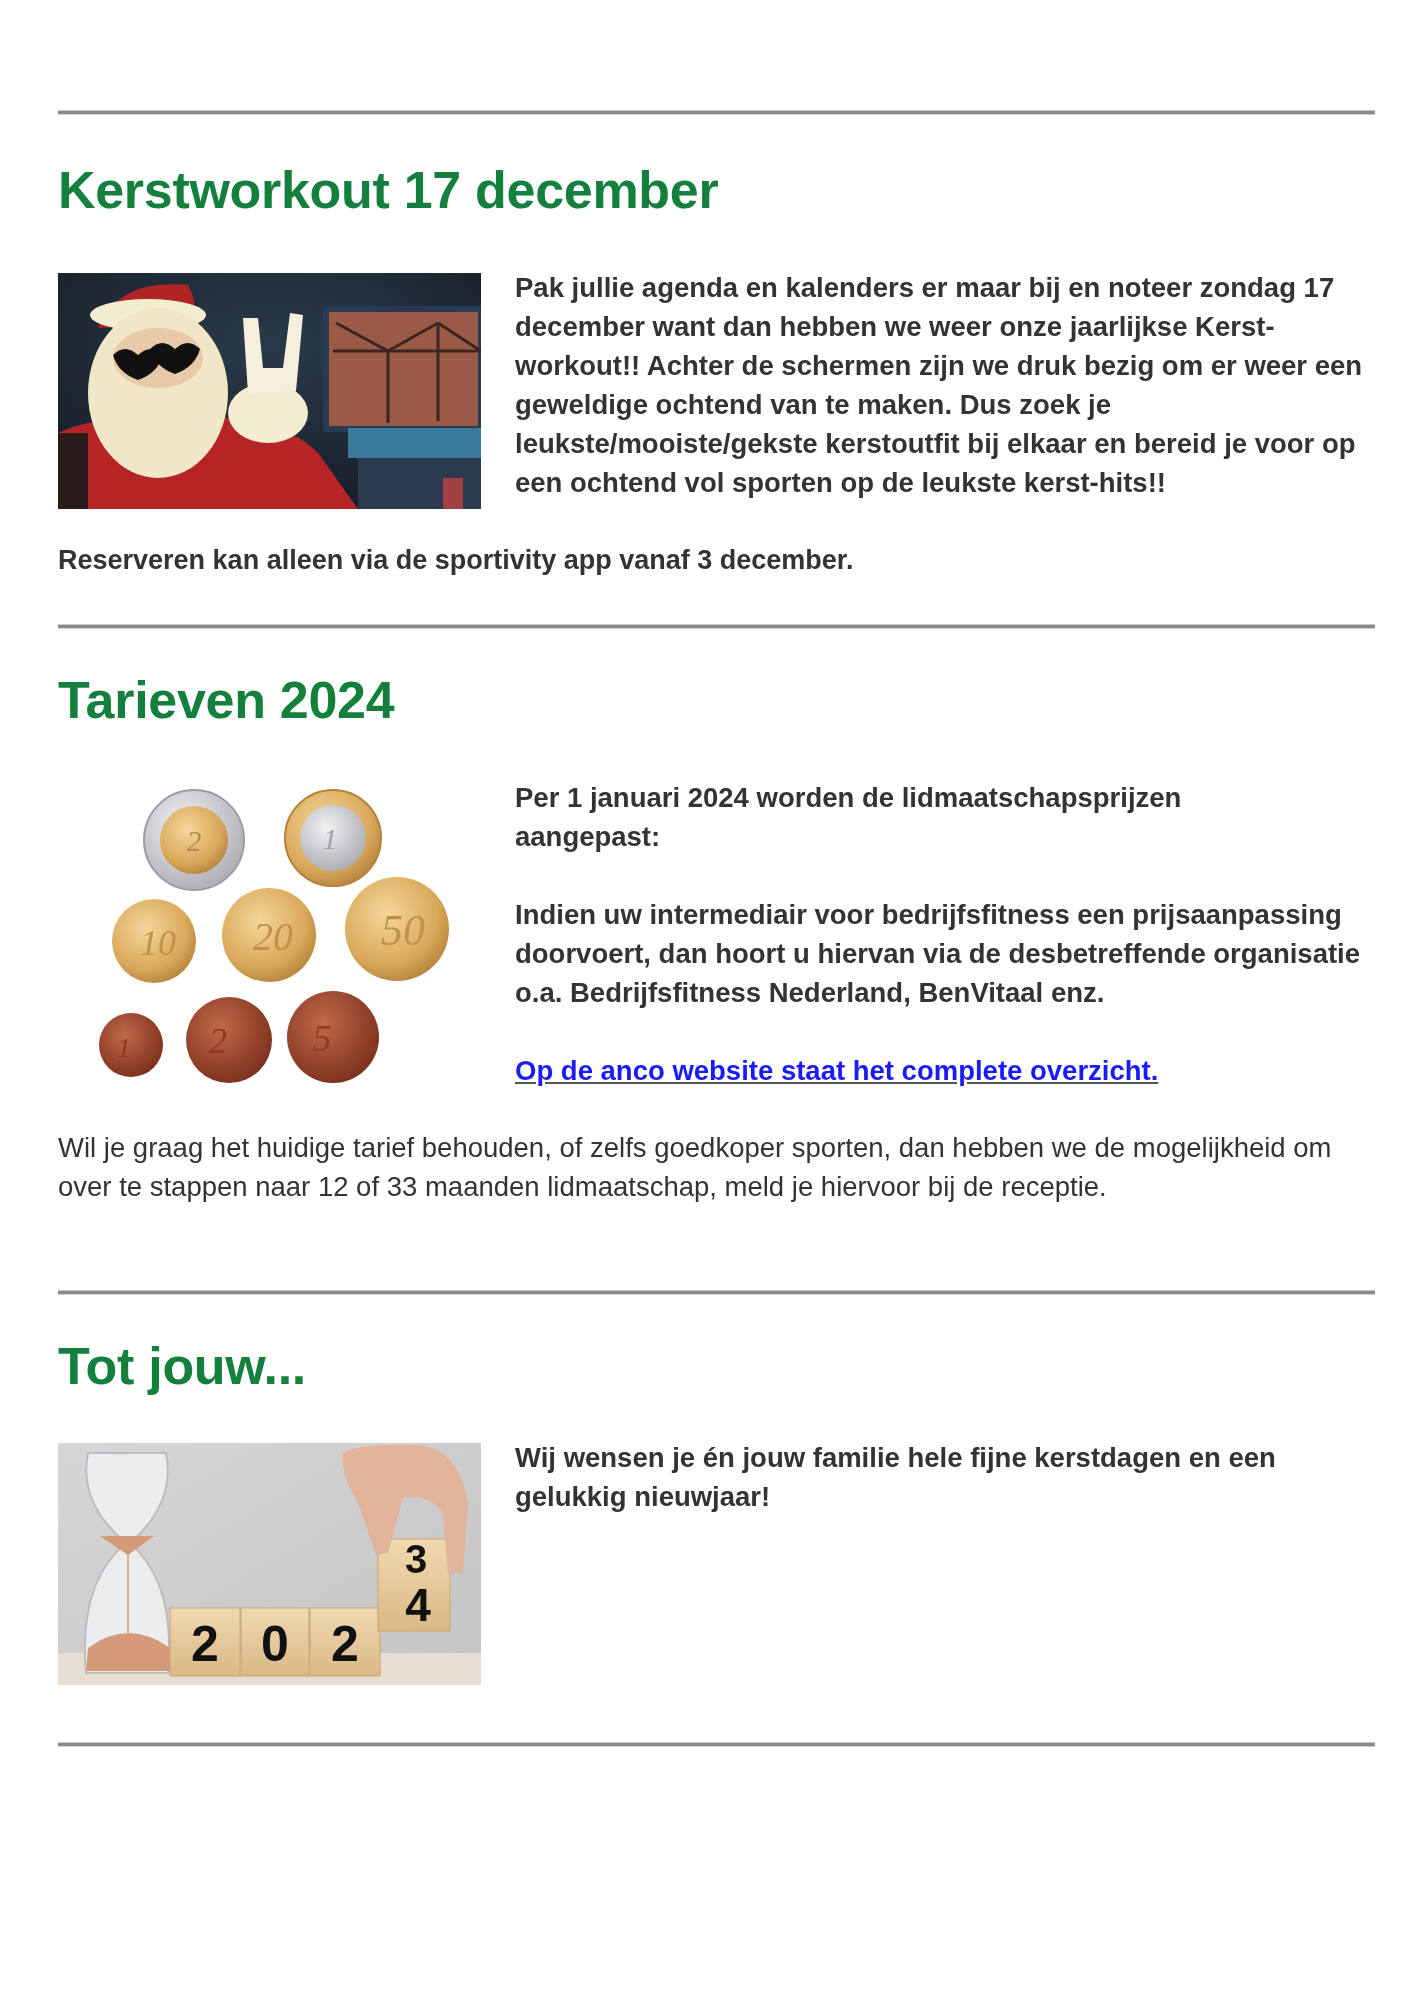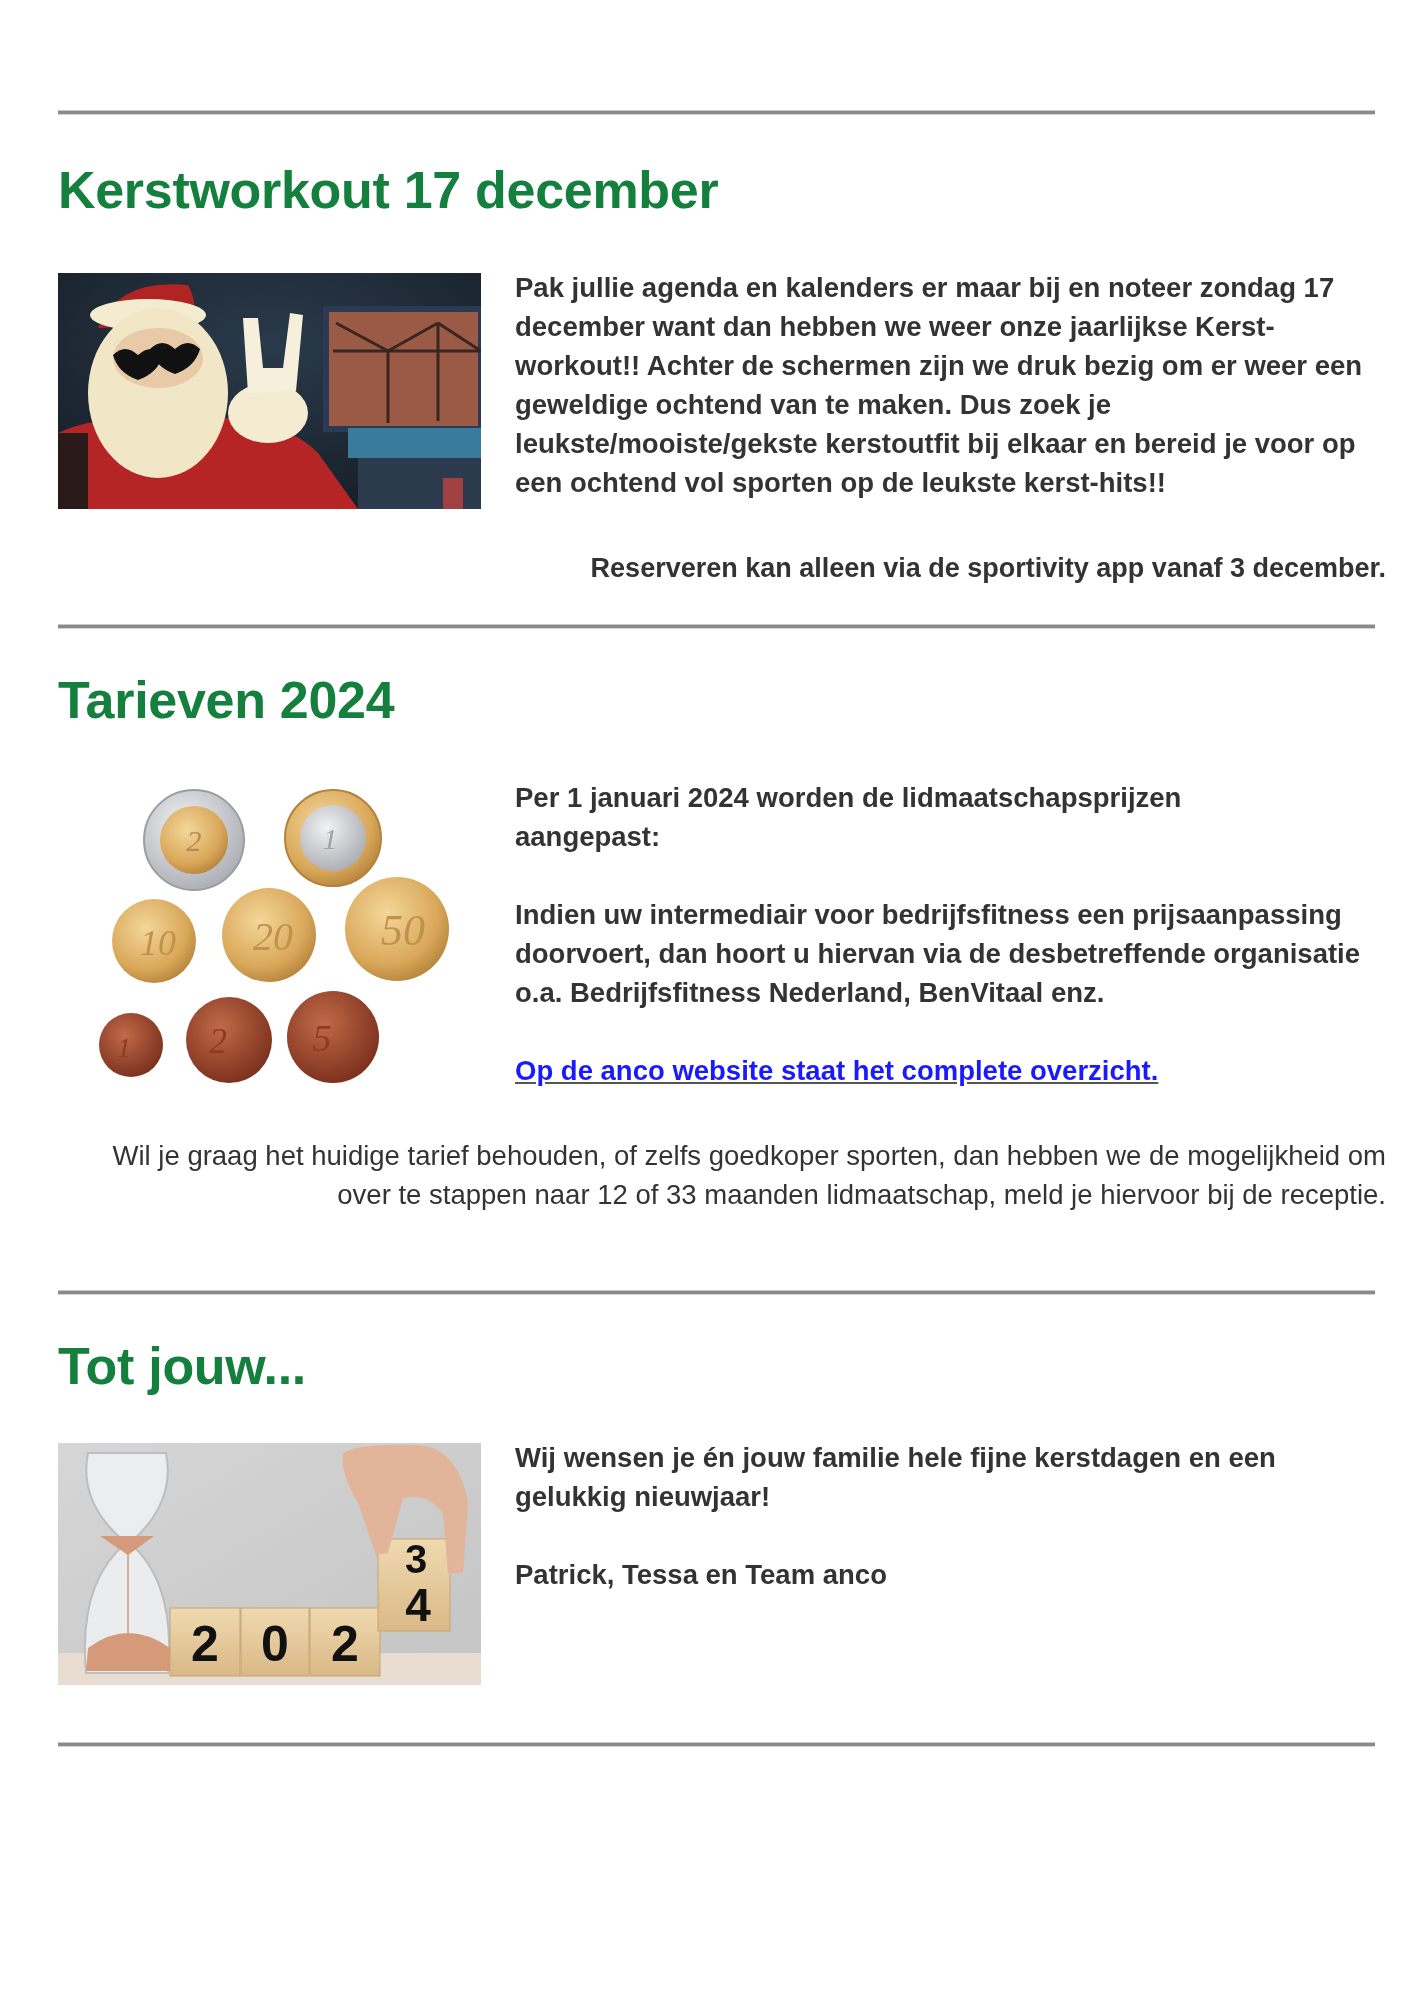--- a/index.html
+++ b/index.html
@@ -21,21 +21,21 @@
     position: absolute; left: 58px; width: 423px; overflow: hidden;
   }
   .txt {
     position: absolute; left: 515px; width: 860px;
     font-size: 27.5px; line-height: 39px; color: #333333; font-weight: bold;
   }
   .txt p { margin: 0; }
   .txt p + p { margin-top: 39px; }
   .full {
     position: absolute; left: 58px; width: 1320px;
-    font-size: 27.5px; line-height: 39px; color: #333333; margin: 8px; text-align: right;
+    font-size: 27.5px; line-height: 39px; color: #333333; margin: 0;
   }
   .bold { font-weight: bold; }
   a.link { color: #1a1aff; text-decoration: underline; text-decoration-color: #555; cursor: pointer; }
   svg { display: block; }
 </style>
 </head>
 <body>
 
 <div class="hr" style="top:110px;"></div>
 
@@ -179,16 +179,15 @@
     <text x="287" y="218" text-anchor="middle" font-family="Liberation Sans, sans-serif" font-weight="bold" font-size="50" fill="#111">2</text>
     <text x="358" y="130" text-anchor="middle" font-family="Liberation Sans, sans-serif" font-weight="bold" font-size="40" fill="#111">3</text>
     <text x="360" y="178" text-anchor="middle" font-family="Liberation Sans, sans-serif" font-weight="bold" font-size="46" fill="#111">4</text>
 
     <path d="M285 10 Q300 0 360 2 Q400 5 410 60 L405 130 L390 130 L385 70 Q370 50 345 55 L330 110 L318 112 L300 60 Q282 30 285 10 Z" fill="#e2b49a"></path>
   </svg>
 </div>
 
 <div class="txt" style="top:1438px; width:860px;">
   <p>Wij wensen je én jouw familie hele fijne kerstdagen en een gelukkig nieuwjaar!</p>
-  <p>Patrick, Tessa en Team anco</p>
 </div>
 
 <div class="hr" style="top:1742px;"></div>
 
 </body></html>

